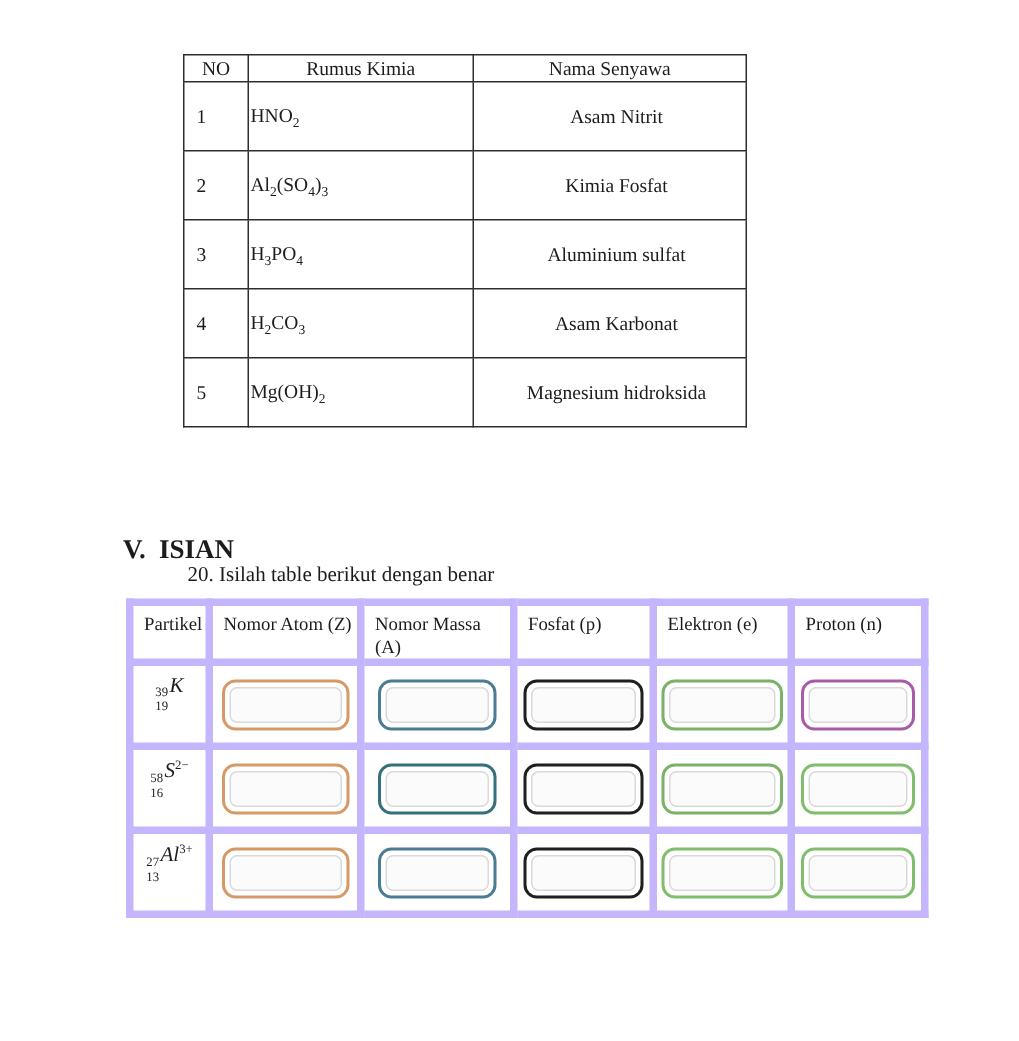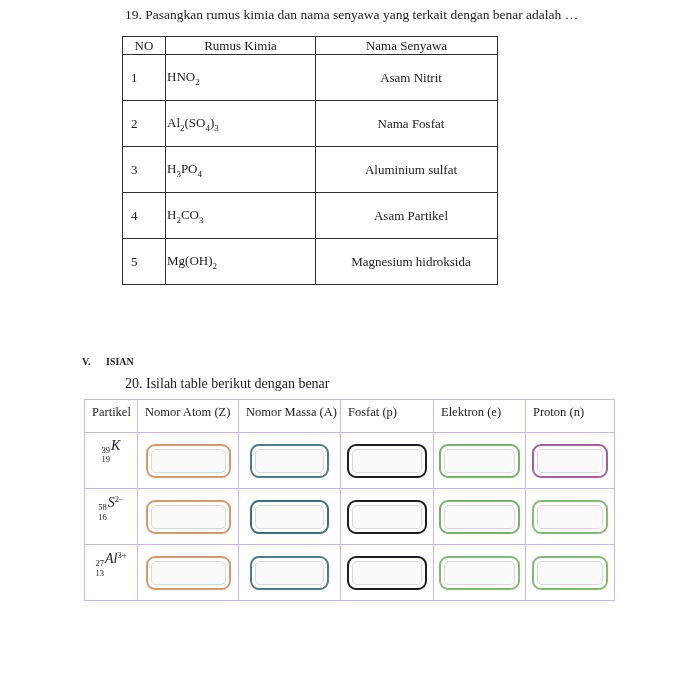--- a/index.html
+++ b/index.html
@@ -12,26 +12,26 @@
   .t1{position:absolute;left:122px;top:36px;border-collapse:collapse;table-layout:fixed;width:375px;padding-left:24px;}
   .t1 th,.t1 td{border:1px solid #2e2e2e;font-weight:normal;font-size:13px;vertical-align:middle;}
   .t1 thead tr{height:18px;}
   .t1 tbody tr{height:46px;}
   .t1 th{text-align:center;padding:0;}
   .t1 .c-no{padding-left:8px;}
   .t1 .c-formula{text-align:left;}
   .t1 .c-name{padding-left:10px;text-align:center;}
   .t1 sub{font-size:9px;}
   
-  .sec{position:absolute;left:82px;top:356px;font-weight:bold;font-size:10px;}
+  .sec{position:absolute;left:82px;top:356px;font-weight:bold;font-size:18px;}
   .sec .num{display:inline-block;width:24px;}
   .q20{position:absolute;left:125px;top:376px;font-size:14px;white-space:nowrap;}
   
   .t2{position:absolute;left:84px;top:399px;border-collapse:collapse;table-layout:fixed;width:530px;}
-  .t2 th,.t2 td{border:1px solid #c4b5fd;font-weight:normal;}
+  .t2 th,.t2 td{border:5px solid #c4b5fd;font-weight:normal;}
   .t2 thead tr{height:33px;}
   .t2 tbody tr{height:56px;}
   .t2 th{font-size:12.5px;text-align:left;vertical-align:top;padding:5px 0 0 7px;}
   .t2 .c-part{text-align:center;vertical-align:top;padding-top:5px;font-size:13px;}
   .t2 .c-box{text-align:center;vertical-align:middle;padding:0;}
   
   .box{
     display:inline-block;border:2px solid #000;border-radius:9px;padding:3px;
     background:#ffffff;box-sizing:border-box;height:34px;vertical-align:middle;
   }
@@ -51,21 +51,20 @@
     font-size:8.5px;line-height:1.1;vertical-align:-3px;margin-right:1px;
   }
   .sym{font-style:italic;font-size:14px;}
   .chg{font-size:8.5px;}
 </style>
 </head>
 <body>
 
 <div class="page">
 
-  <div class="q19">19. Pasangkan rumus kimia dan nama senyawa yang terkait dengan benar adalah …</div>
 
   <table class="t1">
     <colgroup>
         <col style="width:43px">
         <col style="width:150px">
         <col style="width:182px">
       </colgroup>
     <thead>
       <tr>
           <th>NO</th>
@@ -75,31 +74,31 @@
     </thead>
     <tbody>
         <tr>
           <td class="c-no">1</td>
           <td class="c-formula">HNO<sub>2</sub></td>
           <td class="c-name">Asam Nitrit</td>
         </tr>
         <tr>
           <td class="c-no">2</td>
           <td class="c-formula">Al<sub>2</sub>(SO<sub>4</sub>)<sub>3</sub></td>
-          <td class="c-name">Nama Fosfat</td>
+          <td class="c-name">Kimia Fosfat</td>
         </tr>
         <tr>
           <td class="c-no">3</td>
           <td class="c-formula">H<sub>3</sub>PO<sub>4</sub></td>
           <td class="c-name">Aluminium sulfat</td>
         </tr>
         <tr>
           <td class="c-no">4</td>
           <td class="c-formula">H<sub>2</sub>CO<sub>3</sub></td>
-          <td class="c-name">Asam Partikel</td>
+          <td class="c-name">Asam Karbonat</td>
         </tr>
         <tr>
           <td class="c-no">5</td>
           <td class="c-formula">Mg(OH)<sub>2</sub></td>
           <td class="c-name">Magnesium hidroksida</td>
         </tr>
       </tbody>
   </table>
 
   <div class="sec">

